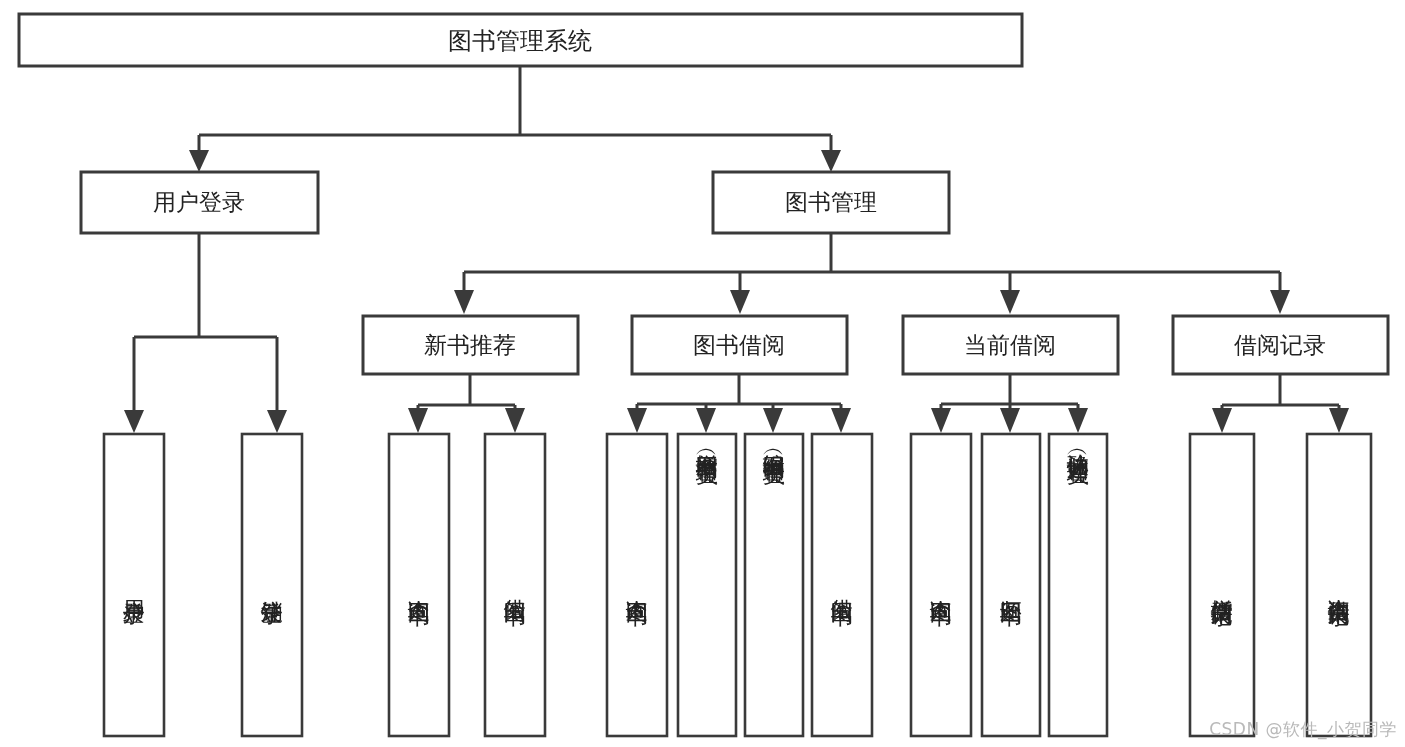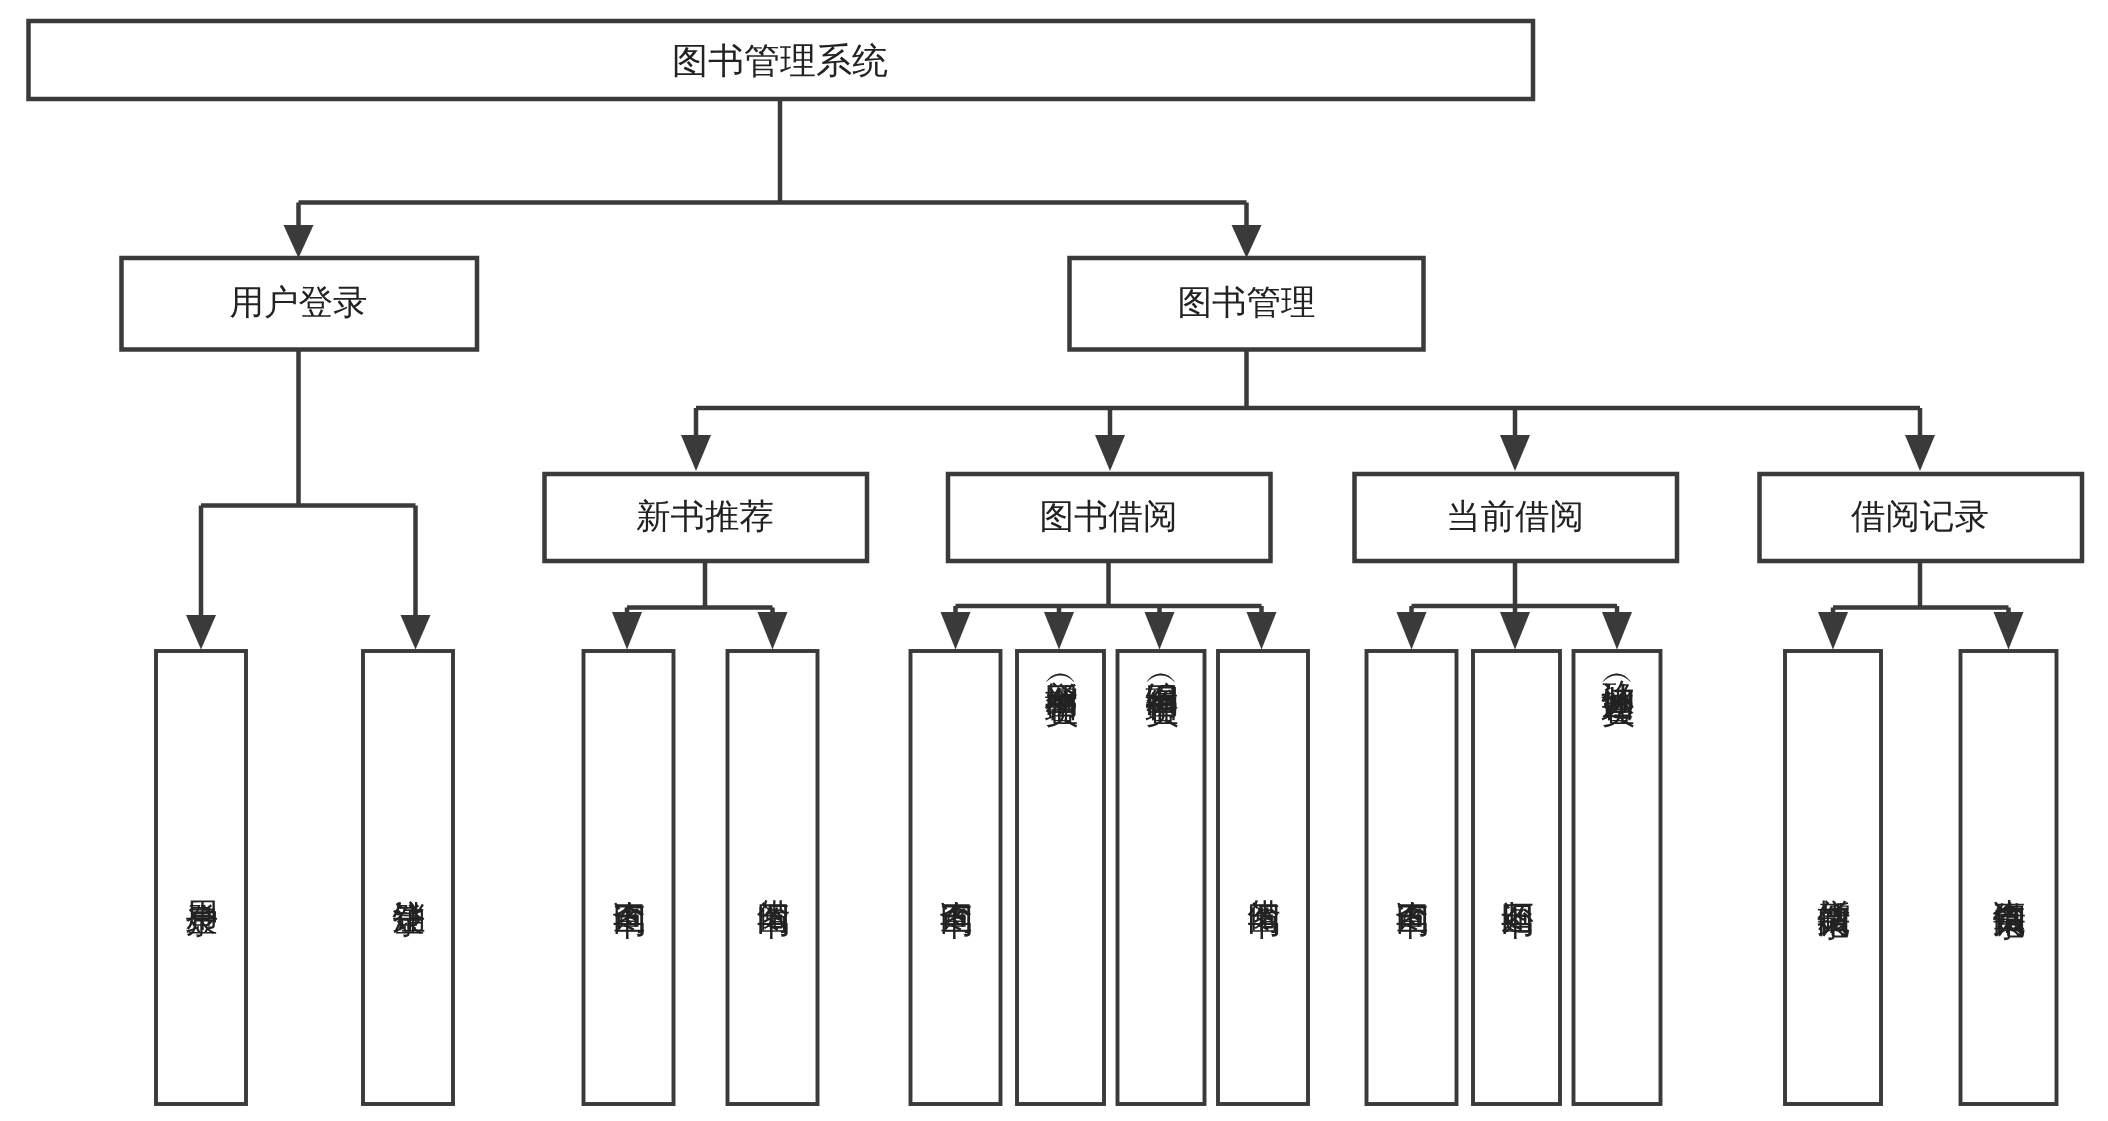--- a/index.html
+++ b/index.html
@@ -261,14 +261,15 @@
     <span class="leaf-label">确认归还（管理员）</span>
   </div>
 
   <div class="leaf-label-wrap" style="left:1190px; top:434px; width:64px; height:302px;">
     <span class="leaf-label">新增借阅记录</span>
   </div>
   <div class="leaf-label-wrap" style="left:1307px; top:434px; width:64px; height:302px;">
     <span class="leaf-label">查询借阅记录</span>
   </div>
 
+  <div class="watermark">CSDN @软件_小贺同学</div>
 
 </div>
 
 </body></html>

